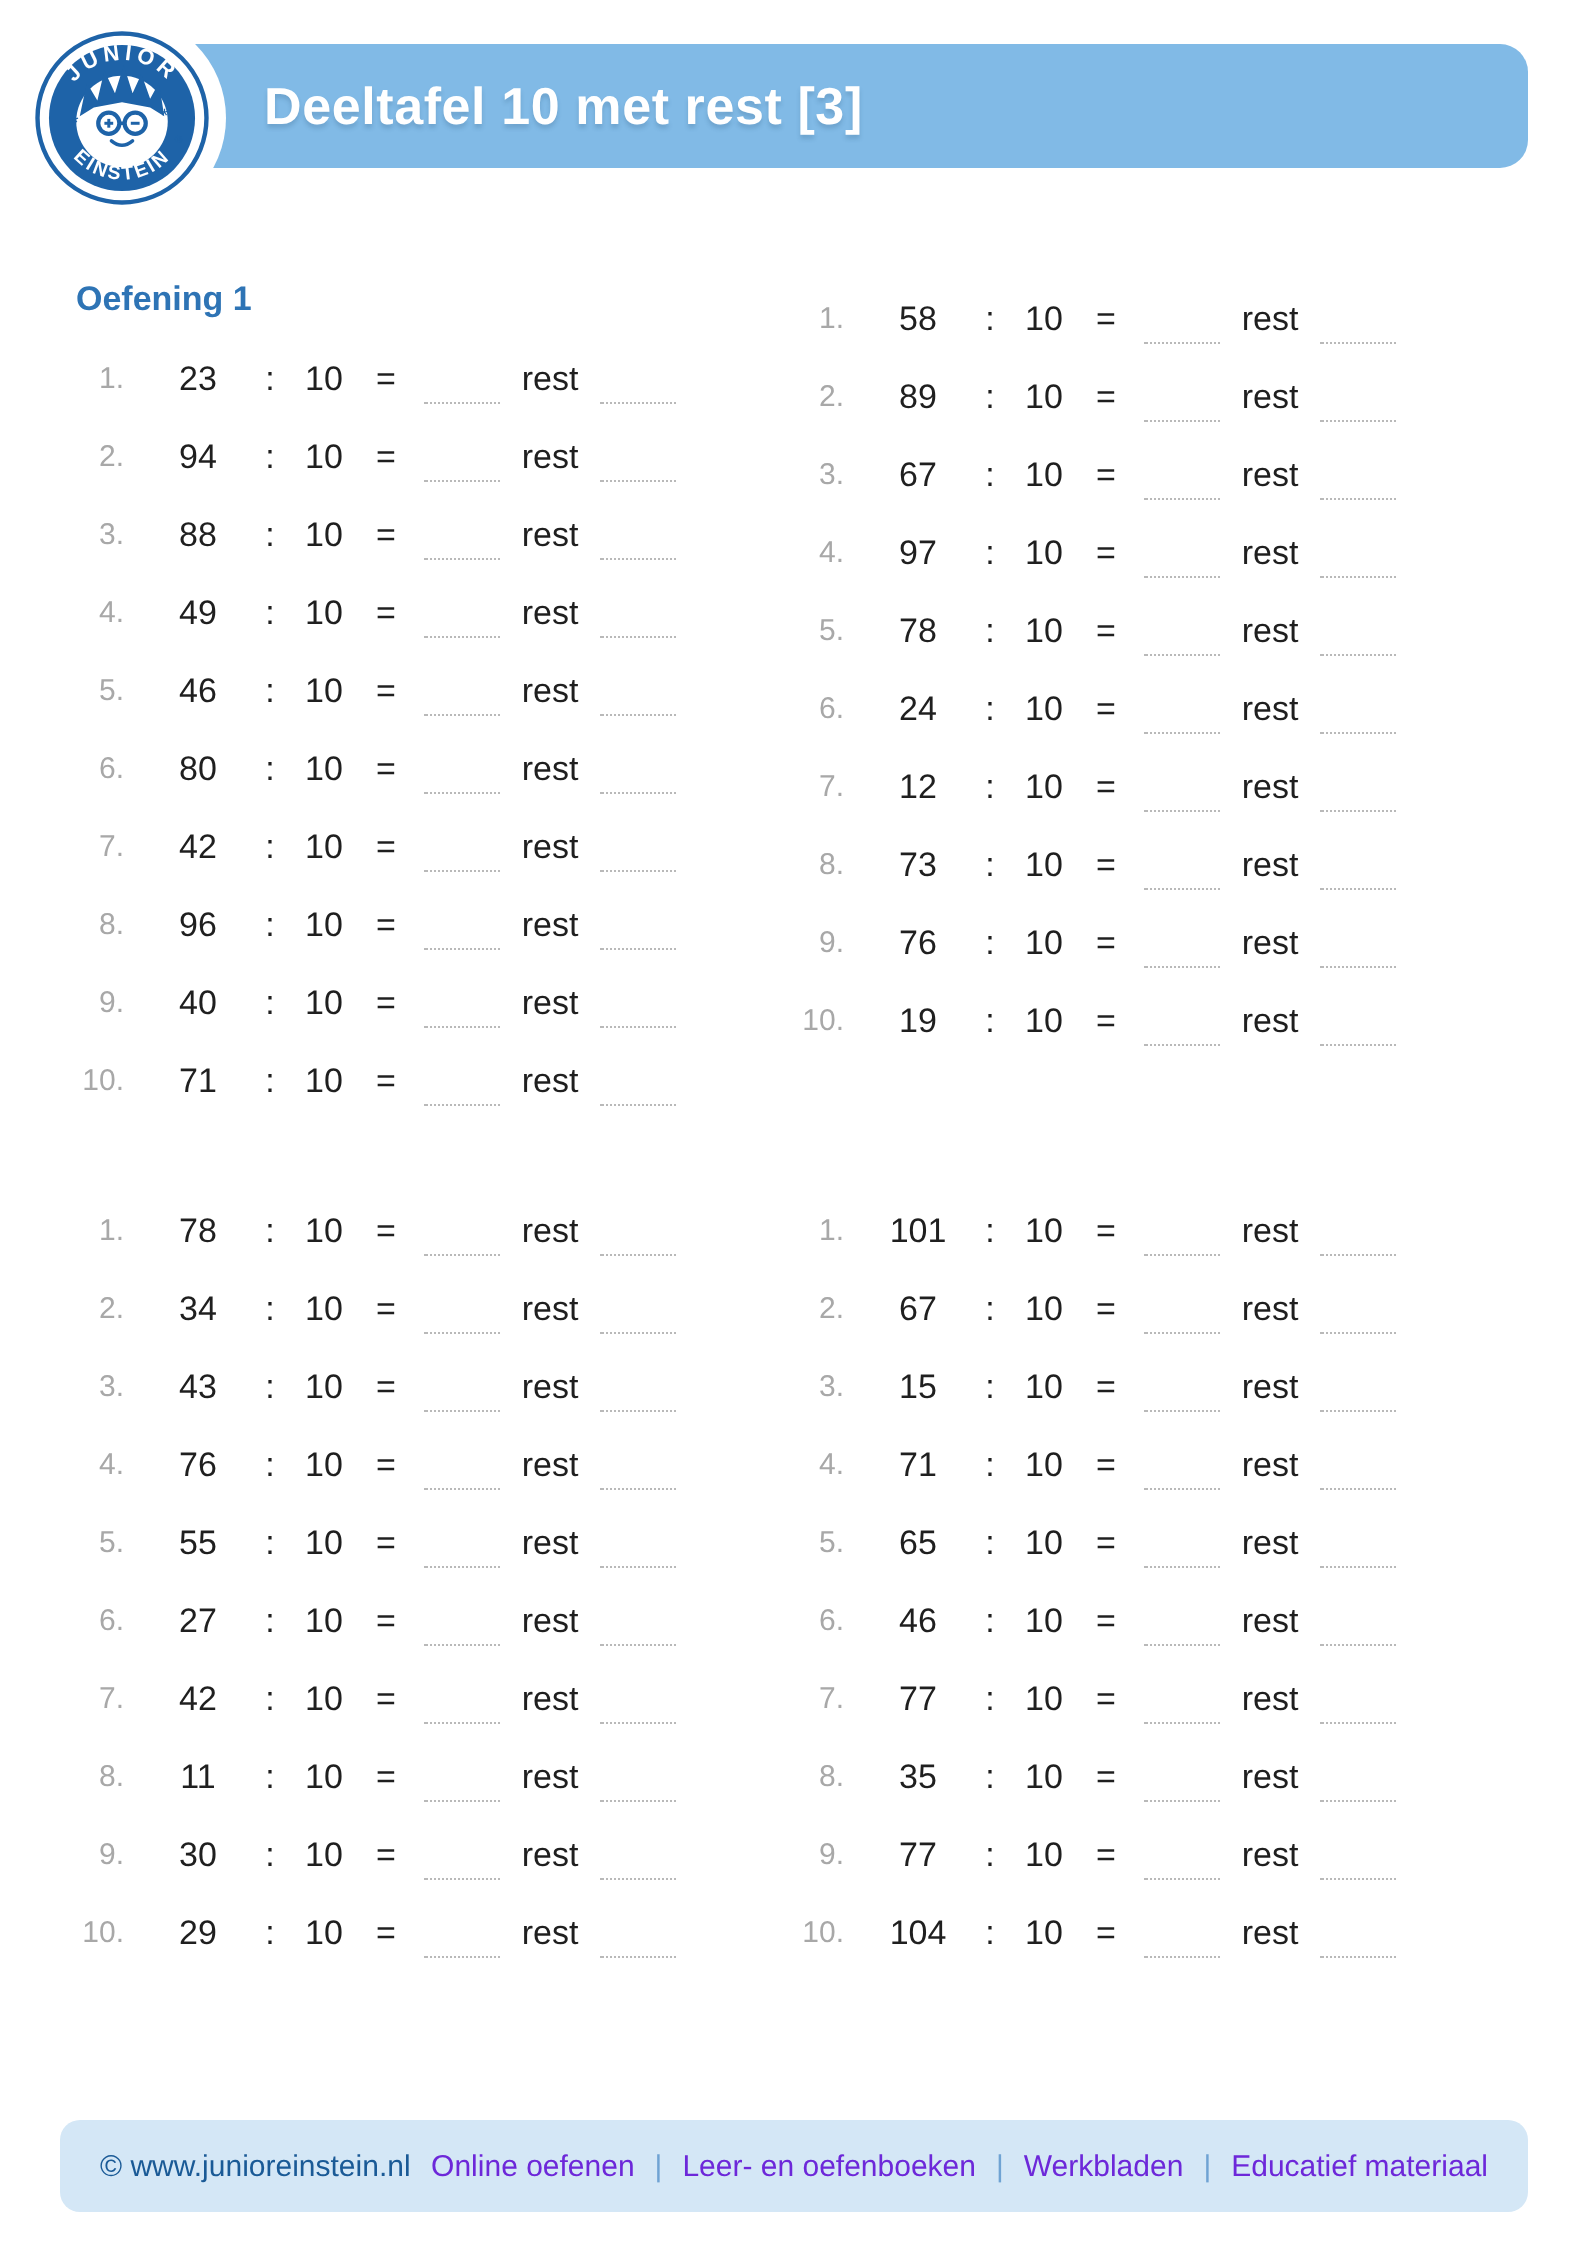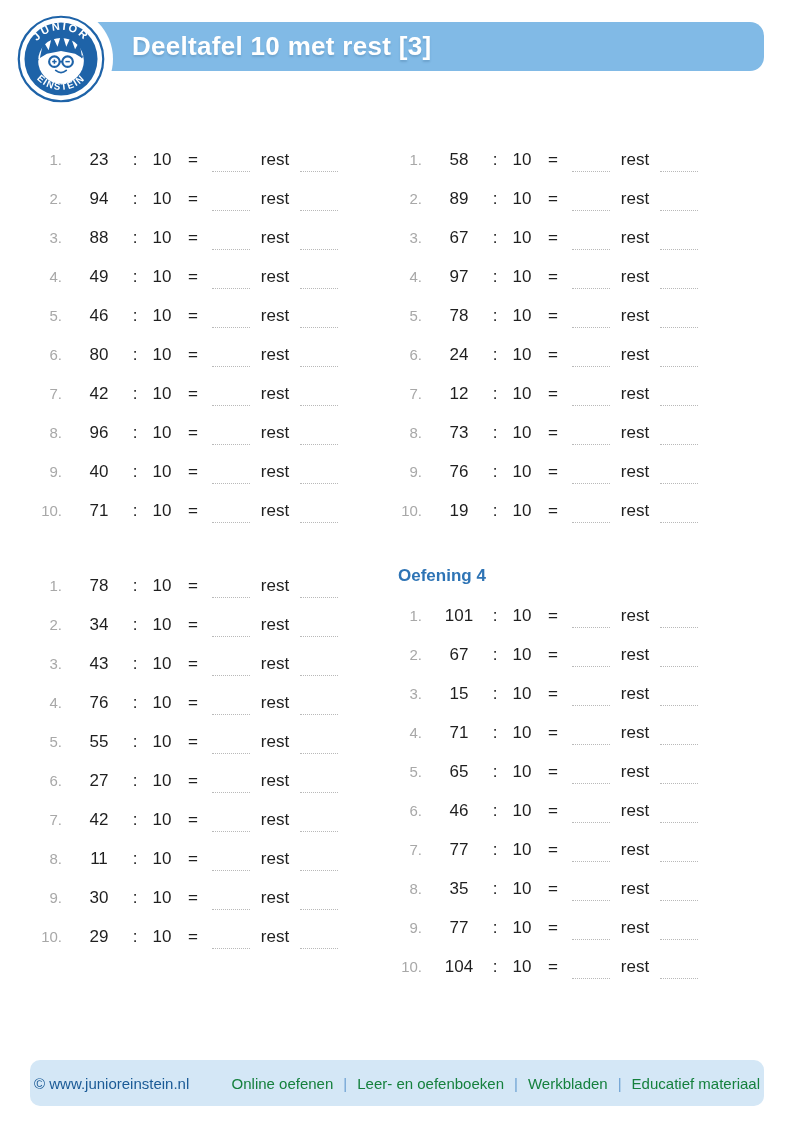--- a/index.html
+++ b/index.html
@@ -3,21 +3,21 @@
 <meta charset="utf-8">
 <style>
   html,body { margin:0; padding:0; background:#ffffff; }
   .page {
     position:relative; width:794px; height:1123px; background:#ffffff;
     font-family:"Liberation Sans", sans-serif; overflow:hidden;
   }
 
   
   .header-bar {
-    position:absolute; left:58px; top:22px; width:706px; height:49px;
+    position:absolute; left:58px; top:22px; width:706px; height:62px;
     background:#81bae6; border-radius:14px; display:flex; align-items:center;
   }
   .page-title {
     margin:0 0 0 74px; font-size:26px; font-weight:bold; color:#ffffff;
     letter-spacing:.3px; text-shadow:0 2px 2px rgba(40,80,120,.22);
   }
   .logo-halo {
     position:absolute; left:9px; top:7px; width:104px; height:104px;
     border-radius:50%; background:#ffffff;
   }
@@ -47,25 +47,25 @@
     align-self:center; transform:translateY(5px);
   }
   .blank-quotient { margin-left:8px; }
   .rest { width:50px; text-align:center; }
 
   
   .footer {
     position:absolute; left:30px; top:1060px; width:734px; height:46px;
     box-sizing:border-box; background:#d4e7f6; border-radius:10px;
     display:flex; align-items:center; justify-content:space-between;
-    padding:0 4px; font-size:15px;
+    padding:0 20px; font-size:15px;
   }
   .copyright { color:#1a5a96; }
   .flinks { display:flex; align-items:center; gap:10px; }
-  .flink { color:#15803d; text-decoration:none; cursor:pointer; }
+  .flink { color:#6d28d9; text-decoration:none; cursor:pointer; }
   .sep   { color:#6fa3d3; }
 </style>
 </head>
 <body>
 
 <div class="page">
 
   <header>
     <div class="header-bar">
       <h1 class="page-title">Deeltafel 10 met rest [3]</h1>
@@ -100,20 +100,21 @@
         </text>
         <text font-size="11" font-weight="bold" fill="#ffffff" letter-spacing="1.5">
           <textPath href="#arcBot" startOffset="50%" text-anchor="middle">EINSTEIN</textPath>
         </text>
       </svg>
     </div>
   </header>
 
   <main class="worksheet">
   <section class="exercise">
+    <h2 class="ex-title">Oefening 1</h2>
     <div class="rows">
   <div class="row">
     <span class="num">1.</span>
     <span class="dividend">23</span>
     <span class="colon">:</span>
     <span class="divisor">10</span>
     <span class="equals">=</span>
     <span class="blank blank-quotient"></span>
     <span class="rest">rest</span>
     <span class="blank blank-remainder"></span>
@@ -442,21 +443,20 @@
     <span class="divisor">10</span>
     <span class="equals">=</span>
     <span class="blank blank-quotient"></span>
     <span class="rest">rest</span>
     <span class="blank blank-remainder"></span>
   </div>
 </div>
   </section>
 
   <section class="exercise">
-    <h2 class="ex-title">Oefening 4</h2>
     <div class="rows">
   <div class="row">
     <span class="num">1.</span>
     <span class="dividend">101</span>
     <span class="colon">:</span>
     <span class="divisor">10</span>
     <span class="equals">=</span>
     <span class="blank blank-quotient"></span>
     <span class="rest">rest</span>
     <span class="blank blank-remainder"></span>

